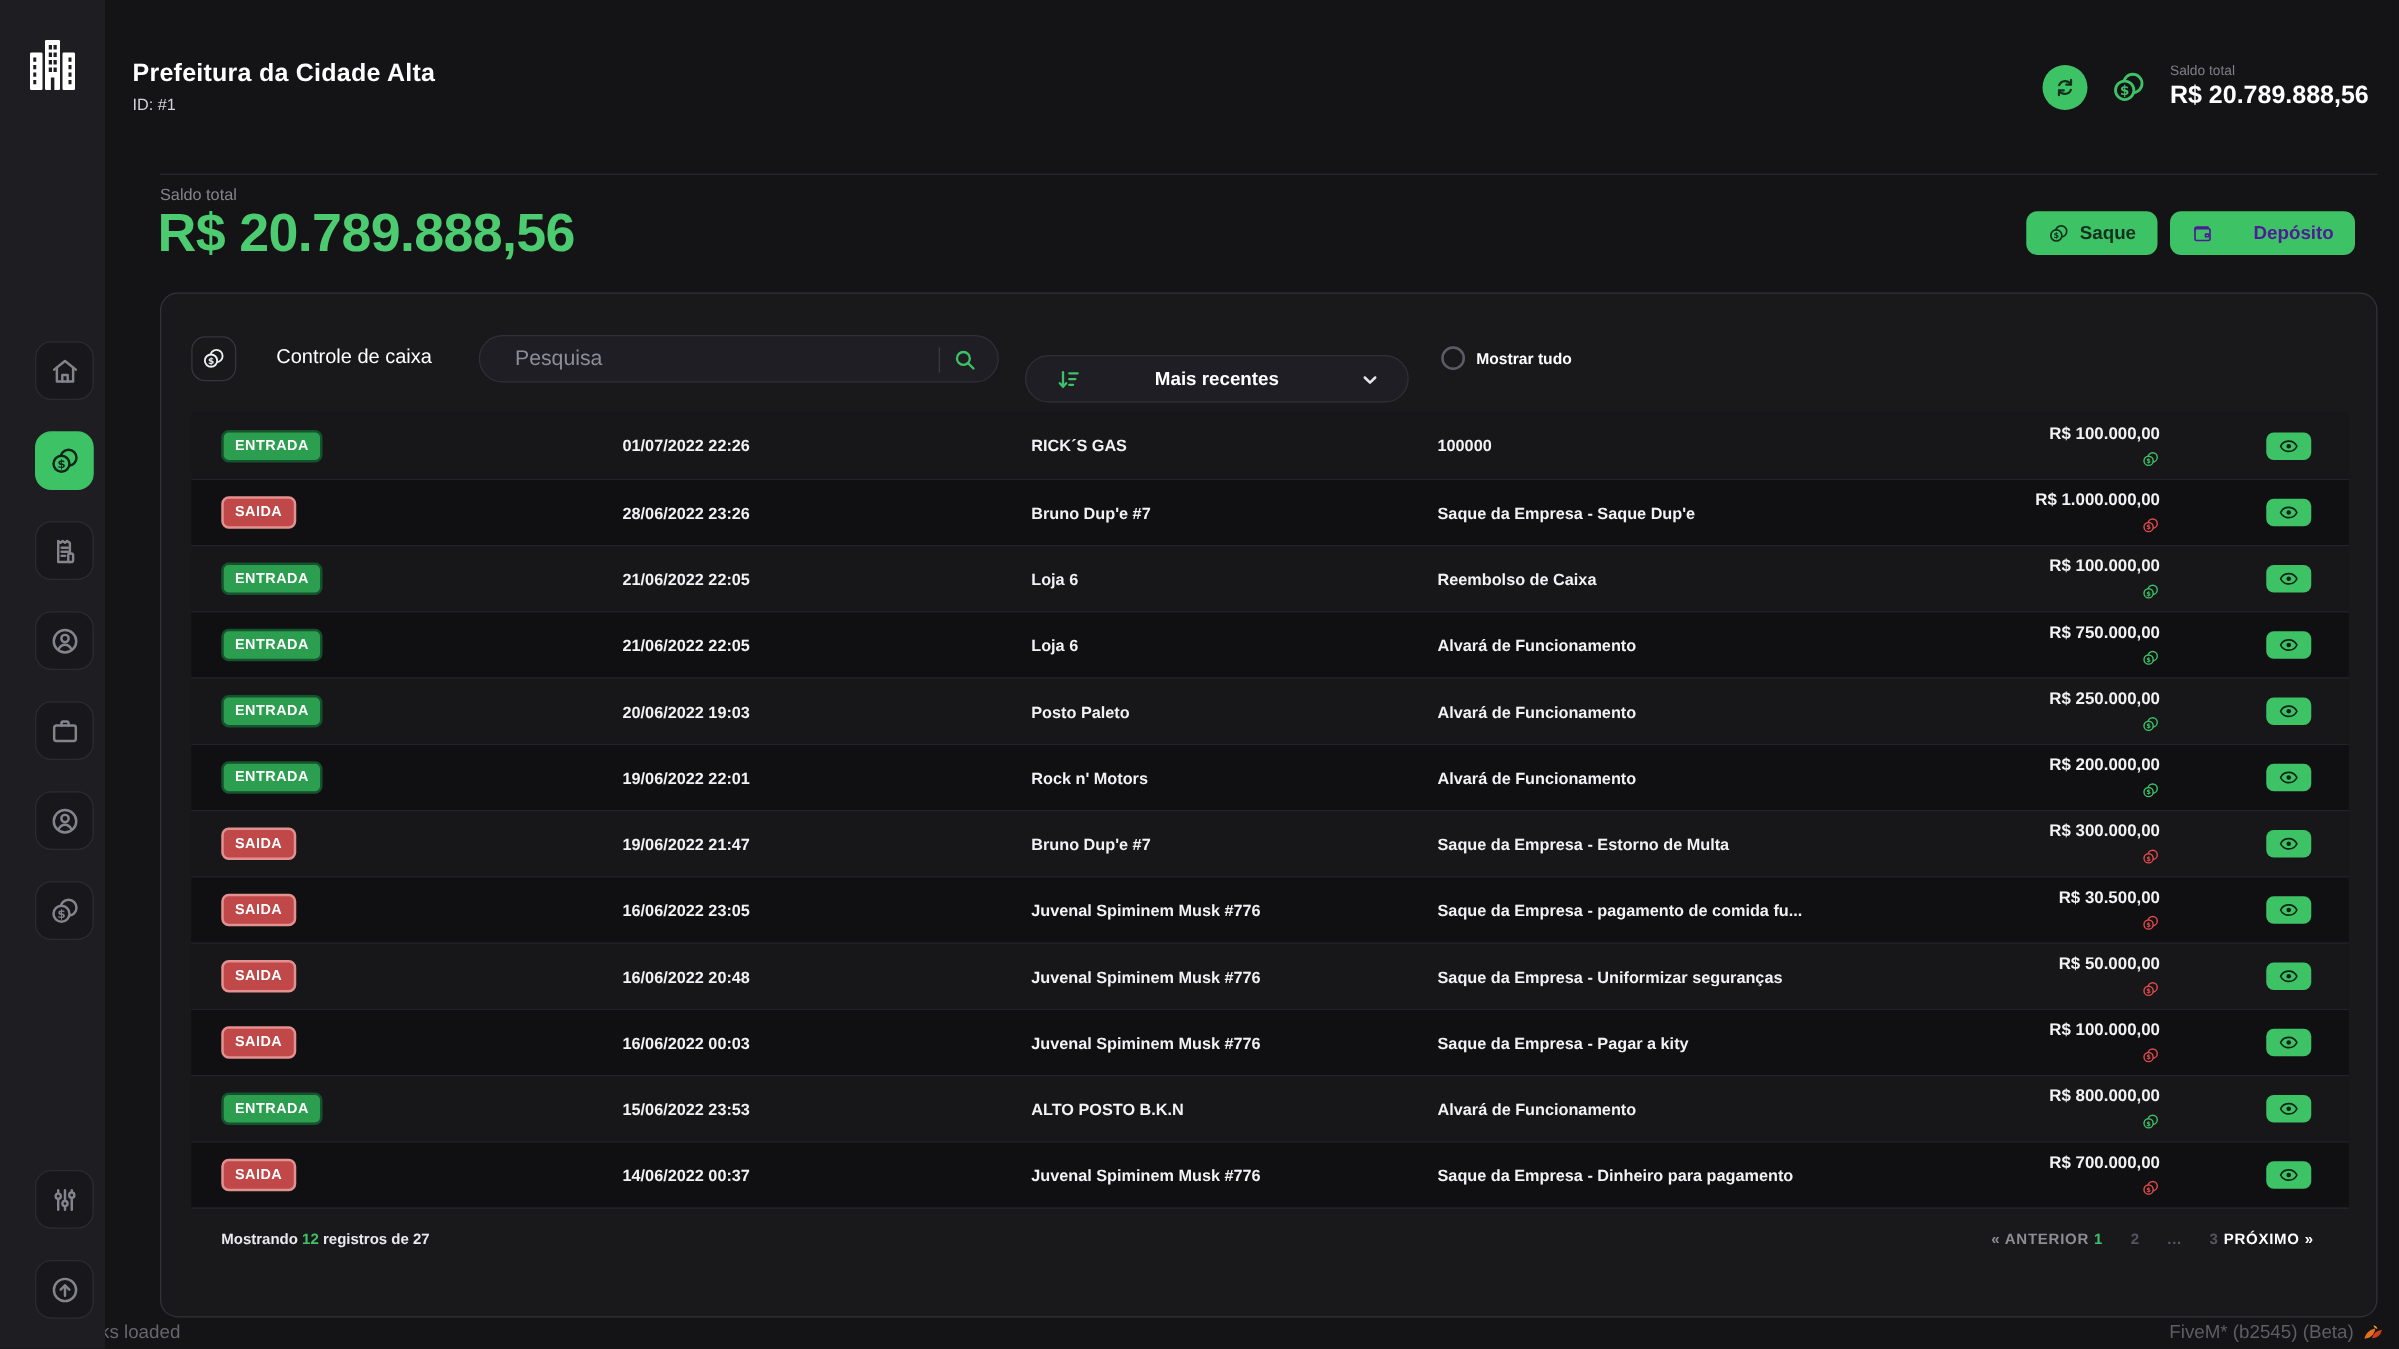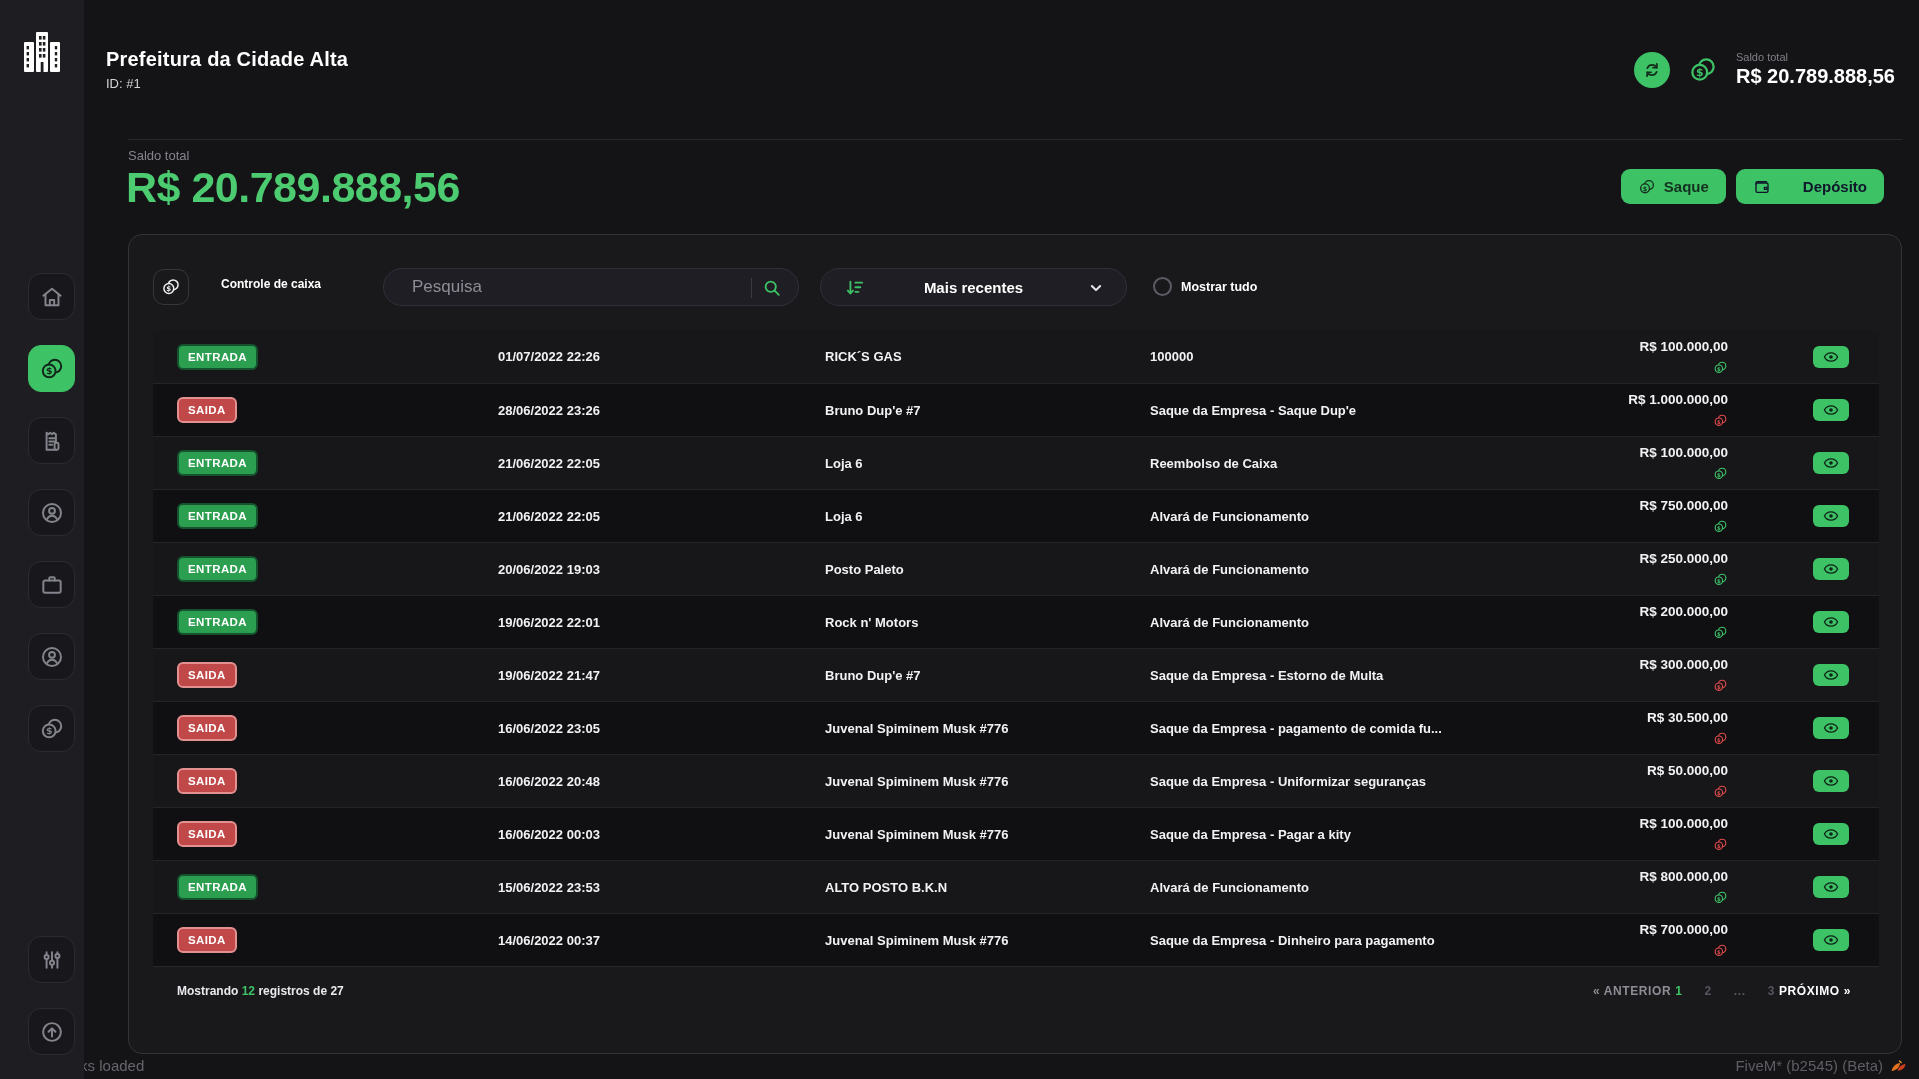--- a/index.html
+++ b/index.html
@@ -35,39 +35,39 @@
   .hdr-balance .val { font-size:20px; font-weight:800; color:#fff; margin-top:2px; }
 
   .divider { position:absolute; left:44px; top:122px; width:1774px; height:1px; background:#28282d; }
 
   .balance-label { position:absolute; left:44px; top:131px; font-size:13px; color:#84848b; }
   .balance-value { position:absolute; left:42px; top:146px; font-size:43px; font-weight:800; color:#4ccb70; letter-spacing:-.5px; }
   .action-btns { position:absolute; right:35px; top:152px; display:flex; gap:10px; }
   .btn { height:35px; border:none; border-radius:9px; background:#3ec266; font-family:inherit;
          font-size:15px; font-weight:800; display:flex; align-items:center; gap:8px; padding:0 17px; cursor:pointer; }
   .btn-saque { color:#14301e; --occ:#3ec266; }
-  .btn-deposito { color:#0f172a;gap:32px; }
+  .btn-deposito { color:#4c1d95;gap:32px; }
 
   
   .card { position:absolute; left:44px; top:217px; width:1774px; height:820px; background:#19191c;
           border:1px solid #33333c; border-radius:14px; }
 
   .controls { position:absolute; left:24px; top:33px; width:1726px; height:38px; }
   .coins-box { position:absolute; left:0; top:1px; width:36px; height:36px; border-radius:11px;
                border:1px solid #35353c; color:#eceef0; --occ:#19191c;
                display:flex; align-items:center; justify-content:center; }
-  .panel-title { position:absolute; left:68px; top:9px; font-size:12px; font-weight:700; }
+  .panel-title { position:absolute; left:68px; top:9px; font-size:16px; font-weight:400; }
   .search-pill { position:absolute; left:230px; top:0; width:416px; height:38px; border-radius:19px;
                  background:#1e1e24; border:1px solid #30303a; }
   .search-input { position:absolute; left:28px; top:0; width:330px; height:36px; background:transparent; border:none;
                   outline:none; color:#e8e8ec; font-family:inherit; font-size:17px; }
   .search-input::placeholder { color:#8d8d97; }
   .search-sep { position:absolute; right:46px; top:9px; width:1px; height:20px; background:#3a3a44; }
   .search-ico { position:absolute; right:15px; top:8px; color:#3ec266; cursor:pointer; }
-  .sort-pill { position:absolute; left:667px; top:0; width:307px; height:38px; border-radius:19px;
+  .sort-pill { position:absolute; left:667px; top:16px; width:307px; height:38px; border-radius:19px;
                background:#1e1e24; border:1px solid #30303a; cursor:pointer; }
   .sort-ico { position:absolute; left:23px; top:8px; color:#3ec266; }
   .sort-label { position:absolute; left:0; right:0; top:10px; text-align:center; font-size:15px; font-weight:800; }
   .sort-chevron { position:absolute; right:20px; top:9px; color:#e8e8ec; }
   .showall { position:absolute; left:1000px; top:9px; display:flex; align-items:center; gap:9px; cursor:pointer; }
   .radio { width:19px; height:19px; border-radius:50%; border:2px solid #5c5c66; background:transparent; }
   .showall-label { font-size:12.5px; font-weight:600; color:#fff; }
 
   
   .table { position:absolute; left:24px; top:95px; width:1726px; }

